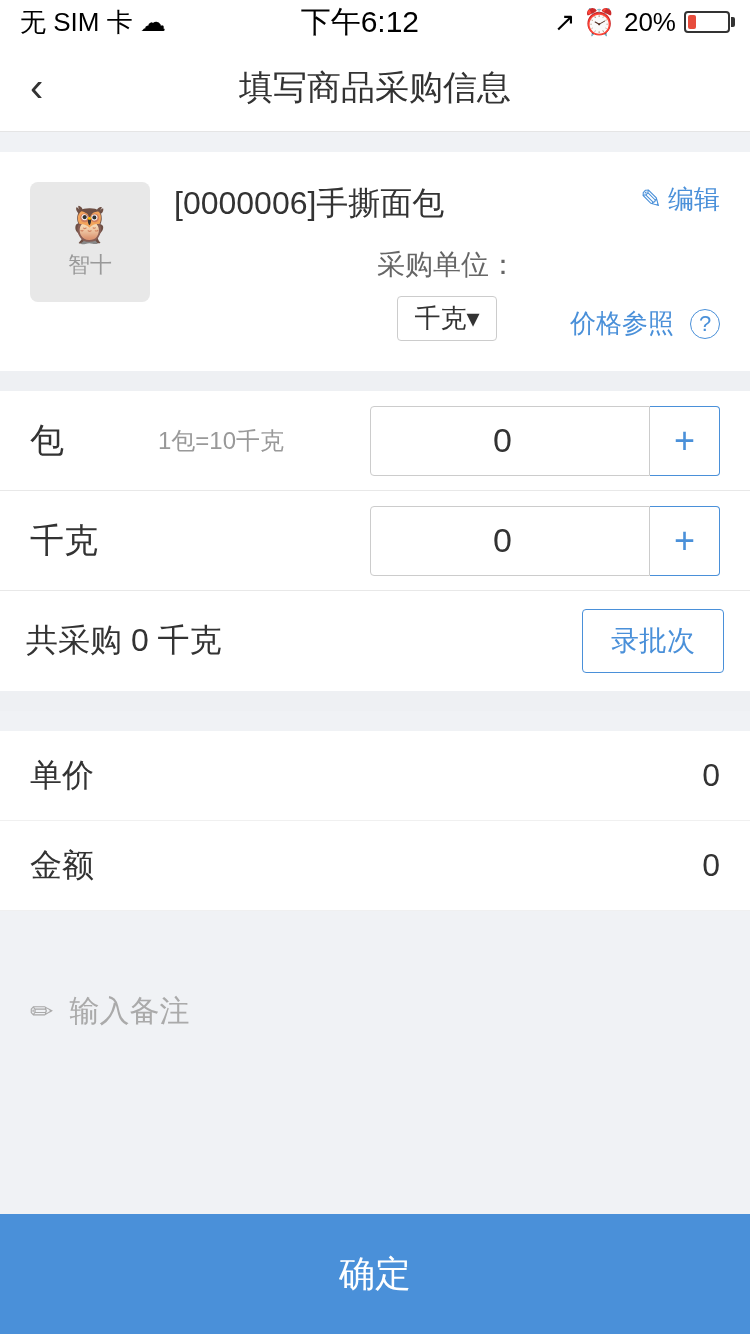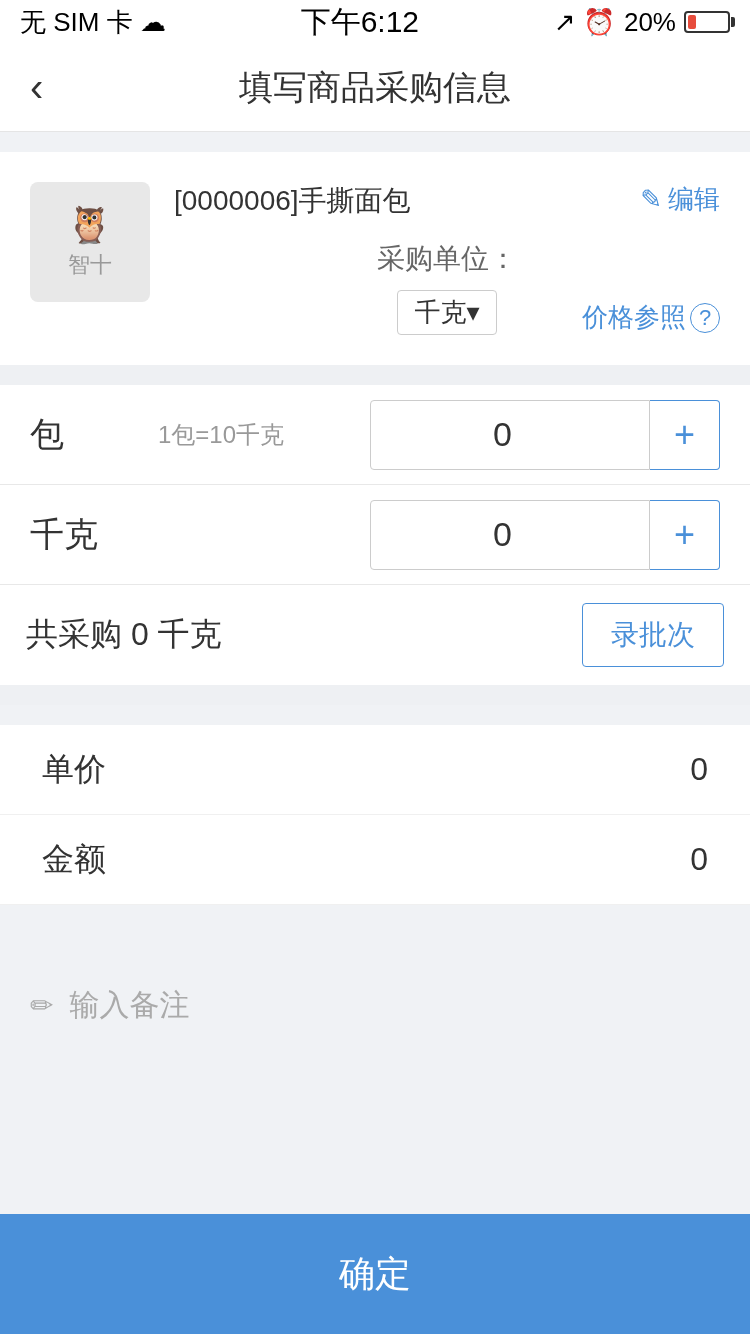--- a/index.html
+++ b/index.html
@@ -65,34 +65,34 @@
       display: flex; align-items: center; justify-content: center;
       flex-shrink: 0;
     }
     .product-thumb-inner {
       width: 80px; height: 60px;
       display: flex; flex-direction: column; align-items: center; justify-content: center;
       gap: 4px;
     }
     .owl-icon { font-size: 36px; color: #999; }
     .product-info { flex: 1; }
-    .product-name { font-size: 28px; color: #333; margin-bottom: 20px; }
+    .product-name { font-size: 32px; color: #333; margin-bottom: 20px; }
     .product-unit { font-size: 28px; color: #666; display: flex; align-items: center; gap: 12px; flex-direction: column; }
     .unit-select {
       border: 1px solid #ccc; border-radius: 4px; padding: 4px 16px;
       font-size: 26px; color: #333; display: flex; align-items: center; gap: 6px;
       background: #fff;
     }
     .edit-btn {
       position: absolute; top: 30px; right: 30px;
       font-size: 26px; color: #4a90d9; display: flex; align-items: center; gap: 6px;
     }
     .price-ref {
       position: absolute; bottom: 30px; right: 30px;
-      font-size: 26px; color: #4a90d9; display: flex; align-items: center; gap: 4px;
+      font-size: 26px; color: #4a90d9; display: flex; align-items: center; gap: 16px;
     }
 
     
     .divider { height: 20px; background: #eef0f3; }
 
     
     .input-section { background: #fff; }
     .input-row {
       display: flex; align-items: center;
       padding: 0 30px;
@@ -128,21 +128,21 @@
     .batch-btn {
       border: 1px solid #4a90d9; border-radius: 4px;
       padding: 12px 28px; font-size: 28px; color: #4a90d9;
       background: #fff; cursor: pointer;
     }
 
     
     .info-section { background: #fff; margin-top: 20px; }
     .info-row {
       display: flex; align-items: center; justify-content: space-between;
-      padding: 0 42px; height: 90px;
+      padding: 0 30px; height: 90px;
       border-bottom: 1px solid #f0f0f0;
     }
     .info-label { font-size: 32px; color: #333; }
     .info-value { font-size: 32px; color: #333; }
 
     
     .notes-section {
       background: #f0f2f5;
       padding: 30px;
       display: flex; align-items: center; gap: 16px;

